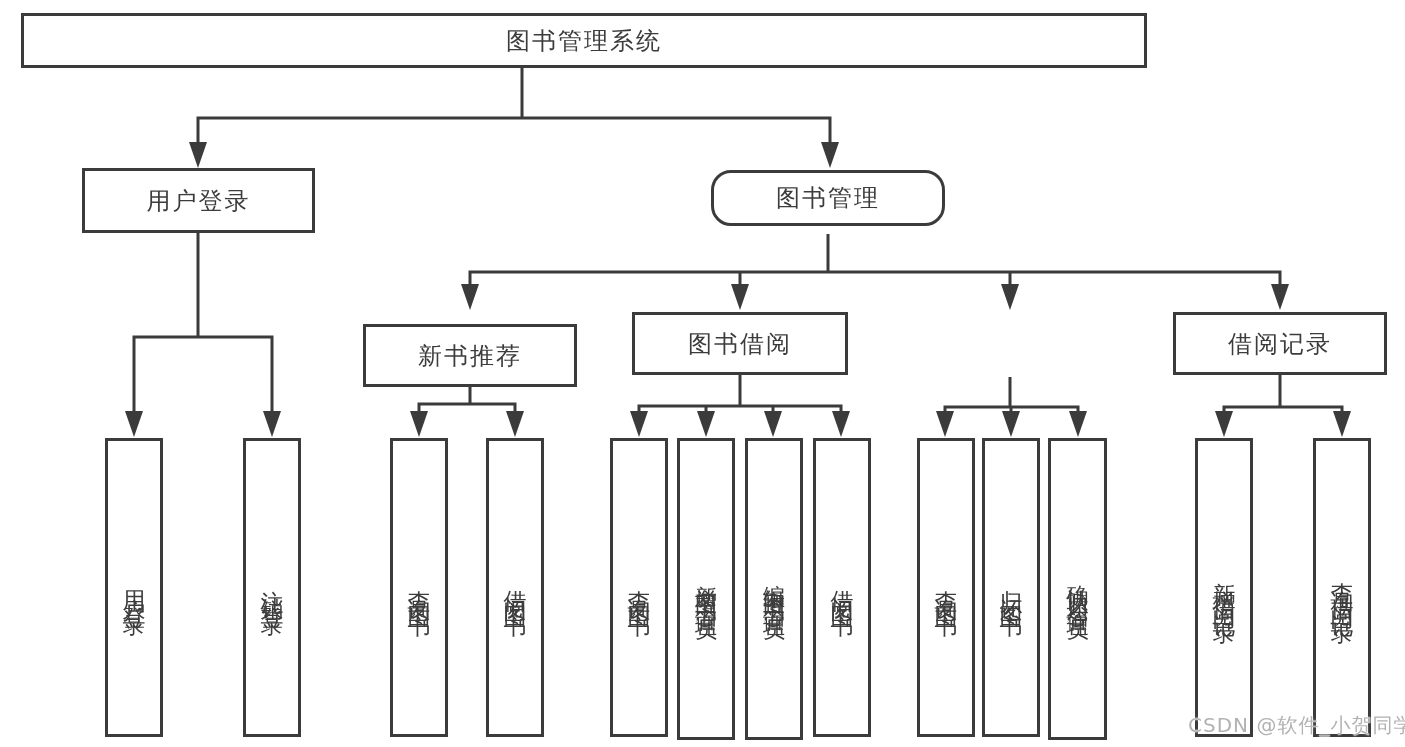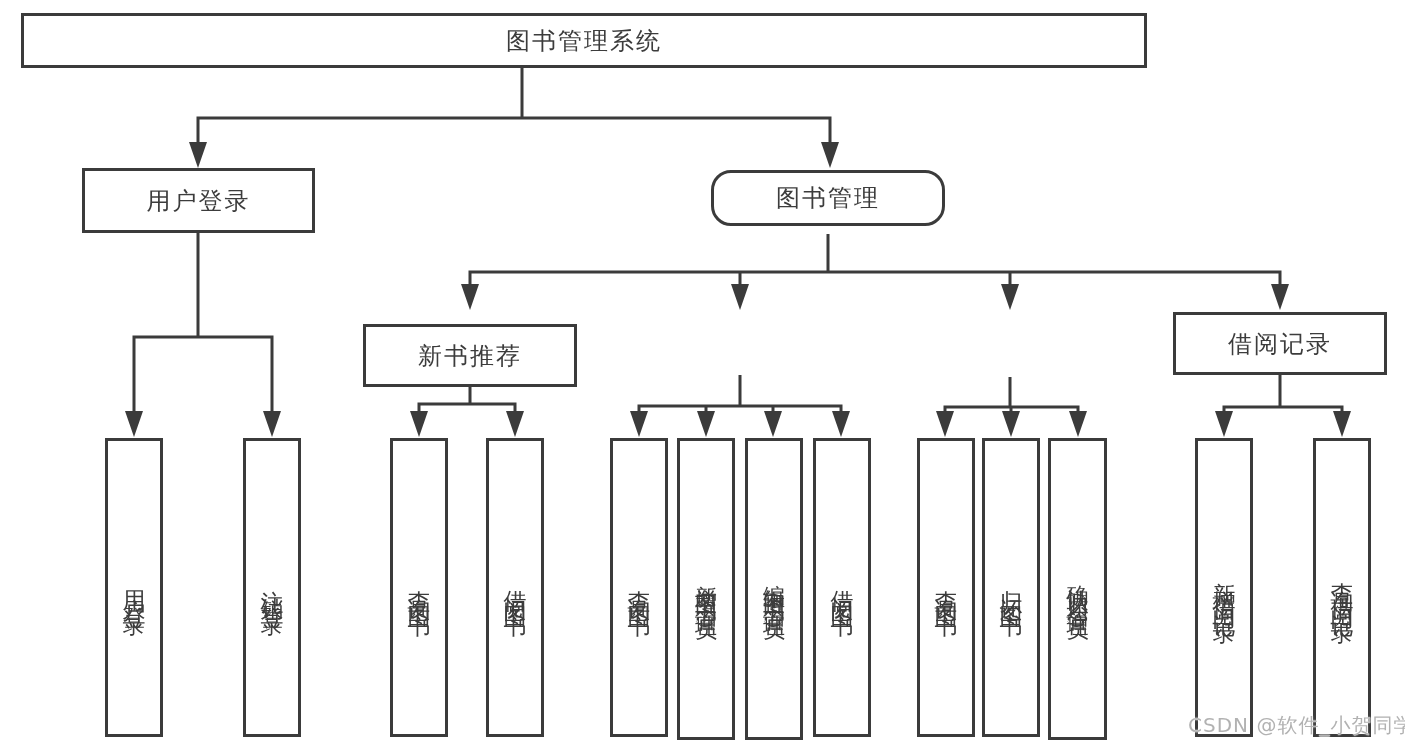--- a/index.html
+++ b/index.html
@@ -88,20 +88,23 @@
   <div class="box h-box" style="left:82px; top:168px; width:233px; height:65px;">
     <span>用户登录</span>
   </div>
   <div class="box h-box" style="left:711px; top:170px; width:234px; height:56px;border-radius:20px;">
     <span>图书管理</span>
   </div>
 
   <div class="box h-box" style="left:363px; top:312px; width:214px; height:63px;margin-top:12px;">
     <span>新书推荐</span>
   </div>
+  <div class="box h-box" style="left:632px; top:312px; width:216px; height:63px;">
+    <span>图书借阅</span>
+  </div>
   <div class="box h-box" style="left:1173px; top:312px; width:214px; height:63px;">
     <span>借阅记录</span>
   </div>
 
   <div class="box v-box" style="left:105px; top:438px; width:58px; height:299px;">
     <span>用户登录</span>
   </div>
   <div class="box v-box" style="left:243px; top:438px; width:58px; height:299px;">
     <span>注销登录</span>
   </div>

